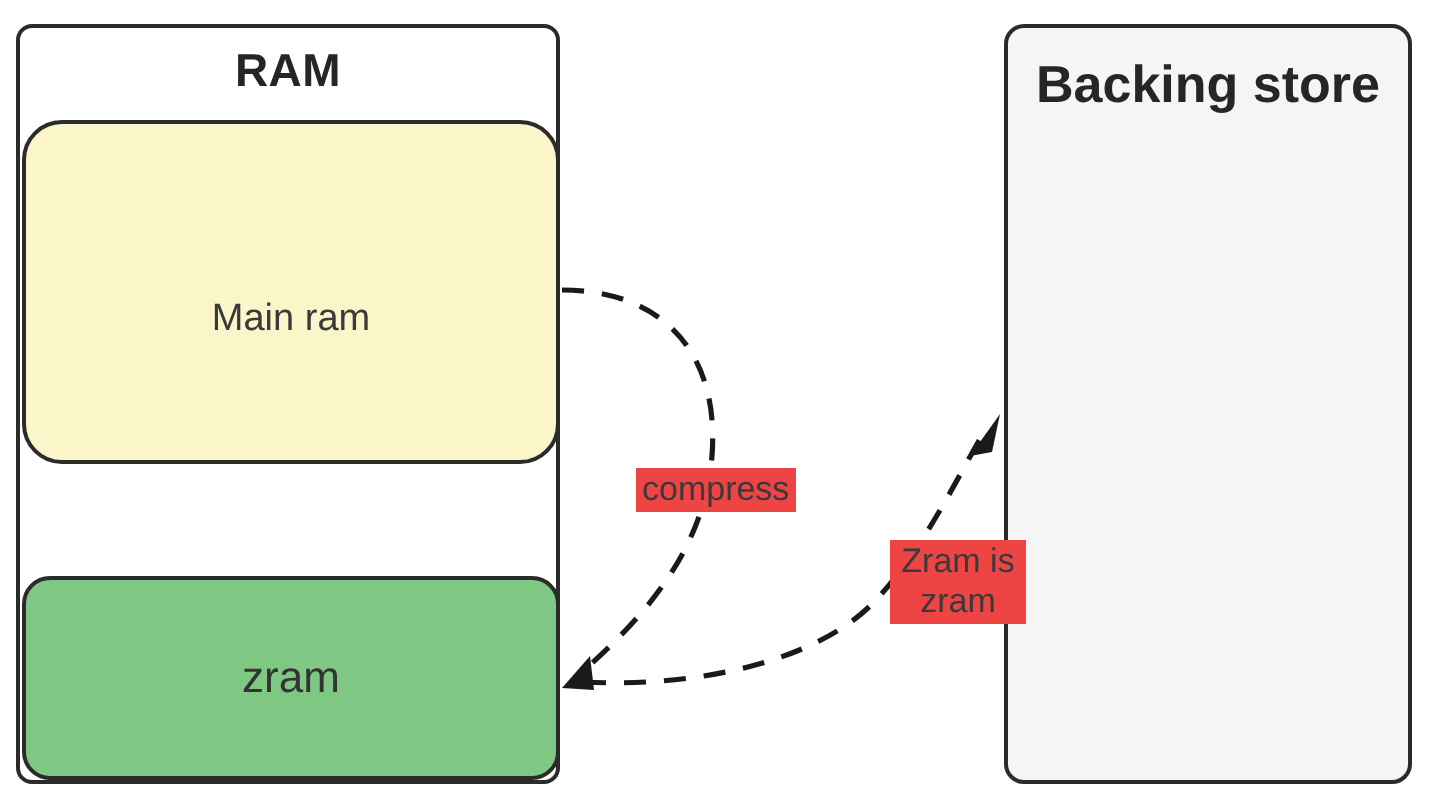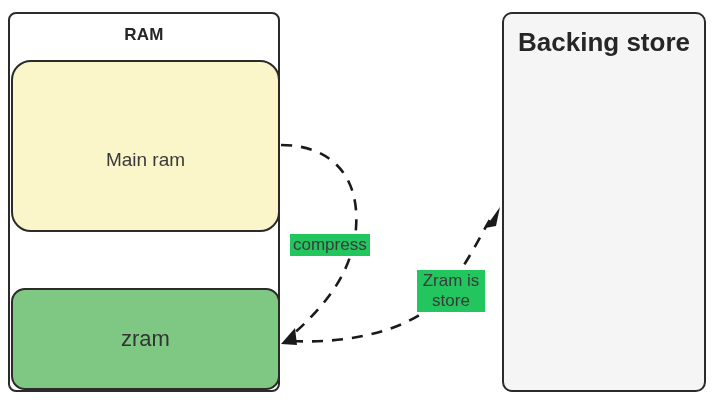--- a/index.html
+++ b/index.html
@@ -34,21 +34,21 @@
   }
   #ram-title {
     position: absolute;
     left: 8px;
     top: 12px;
     width: 272px;
     height: 46px;
     display: flex;
     align-items: center;
     justify-content: center;
-    font-size: 17px;
+    font-size: 23px;
     font-weight: bold;
     color: #262626;
     letter-spacing: 0.2px;
   }
   
   #main-ram-box {
     left: 11px;
     top: 60px;
     width: 269px;
     height: 172px;
@@ -115,27 +115,28 @@
     position: absolute;
     left: 0;
     top: 0;
     width: 720px;
     height: 404px;
     pointer-events: none;
   }
   
   .edge-label {
     position: absolute;
-    background: #22c55e;
+    background: #ef4444;
     color: #3a3a3a;
     font-size: 17px;
     line-height: 20px;
     text-align: center;
     white-space: pre-line;
     padding: 1px 3px;
+    margin-left: 28px;
   }
   #compress-label {
     left: 290px;
     top: 234px;
   }
   #zram-full-label {
     left: 417px;
     top: 270px;
     width: 62px;
   }
@@ -161,15 +162,15 @@
 
     <path d="M 281 145 C 330 145 360 175 356 228 C 352 278 318 312 290 337" fill="none" stroke="#1a1a1a" stroke-width="2.6" stroke-dasharray="11,9" stroke-linecap="butt"></path>
     <polygon points="295,328 281,344 297,345" fill="#1a1a1a"></polygon>
 
     <path d="M 292 341 C 350 344 410 330 438 300 C 462 274 478 240 492 216" fill="none" stroke="#1a1a1a" stroke-width="2.6" stroke-dasharray="11,9" stroke-linecap="butt"></path>
     <polygon points="485,228 500,207 496,226" fill="#1a1a1a"></polygon>
   </svg>
 
   <div class="edge-label" id="compress-label">compress</div>
   <div class="edge-label" id="zram-full-label">Zram is
-store</div>
+zram</div>
 
 </div>
 
 </body></html>

